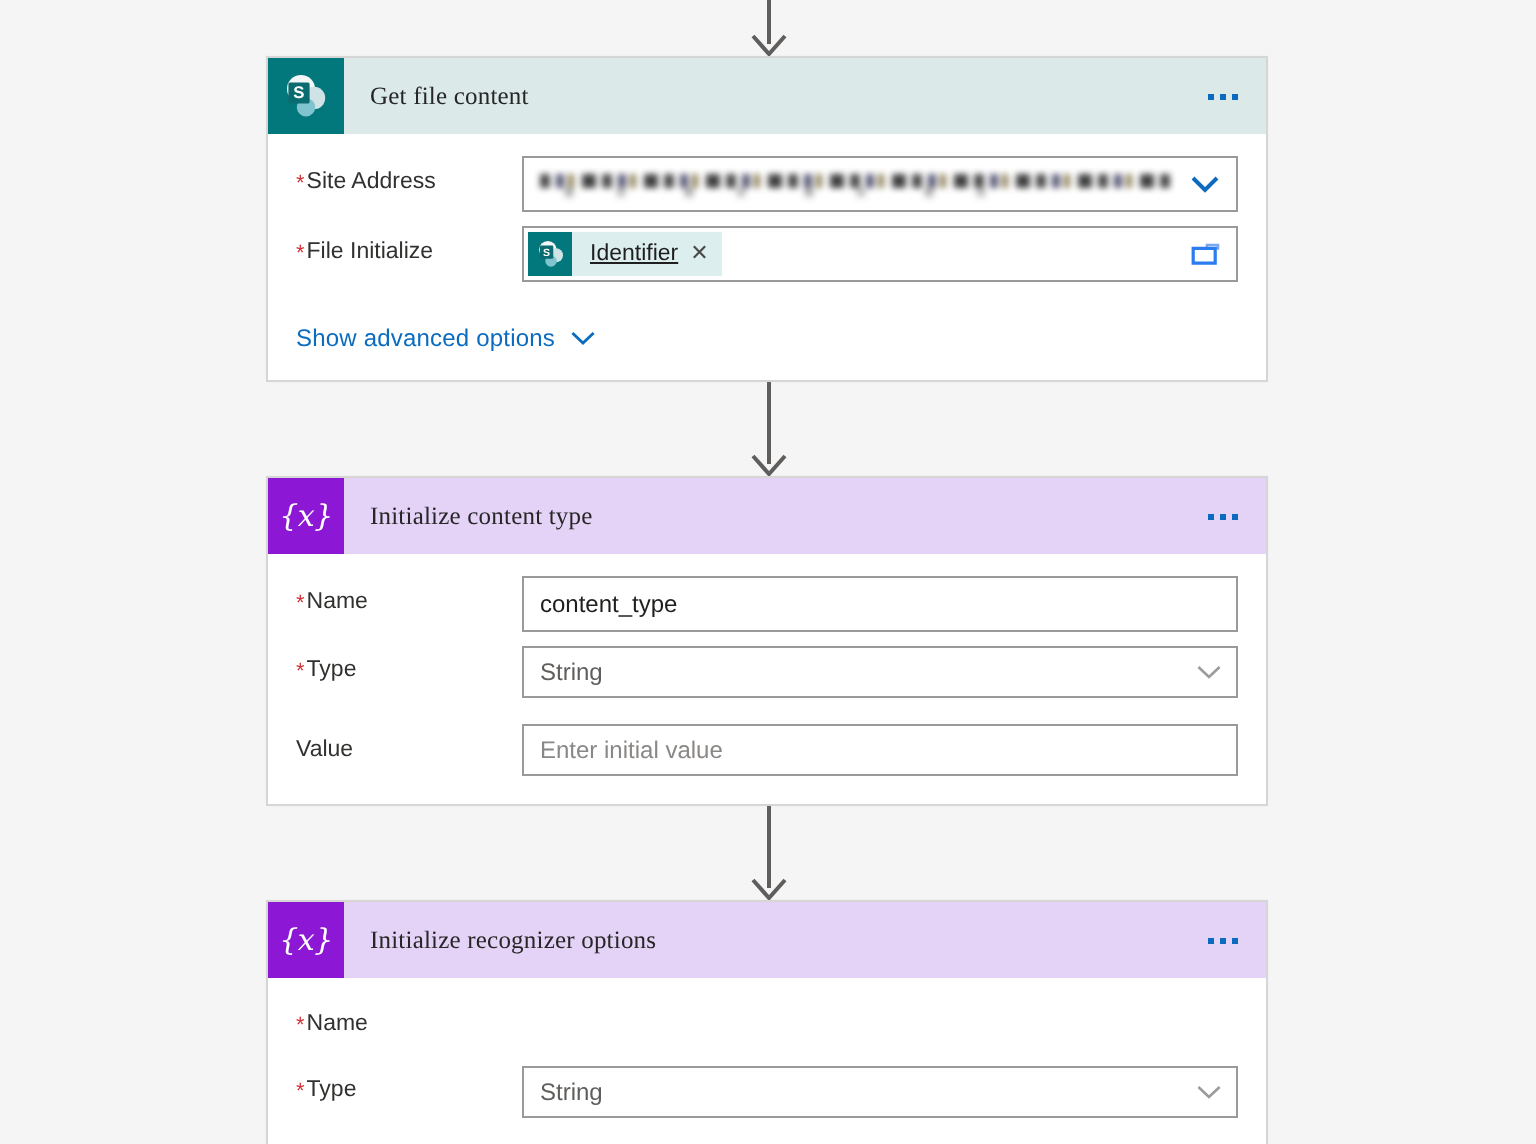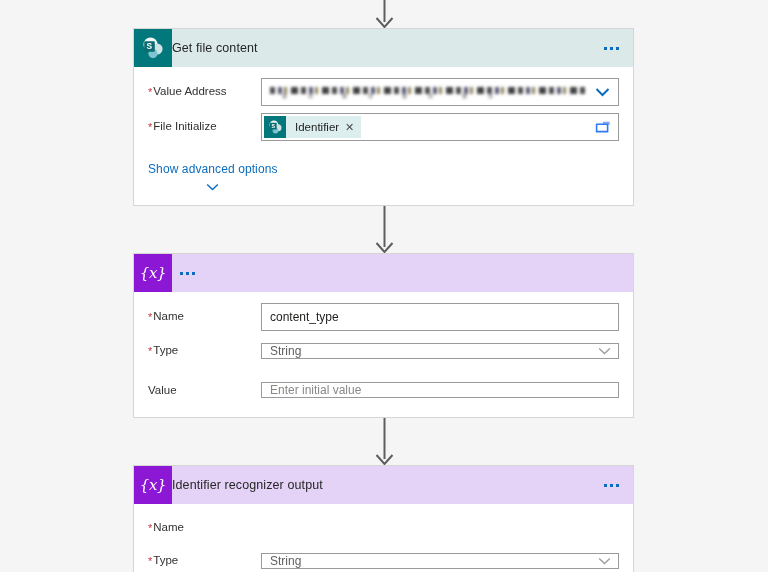--- a/index.html
+++ b/index.html
@@ -72,23 +72,25 @@
     color: #ffffff;
     font-family: "DejaVu Serif", serif;
     font-style: italic;
     font-size: 15px;
     line-height: 1;
     letter-spacing: -0.3px;
   }
 
   .card-title {
     flex: 1 1 auto;
+    padding-left: 13px;
     font-size: 12.5px;
     color: #262626;
     letter-spacing: 0.1px;
+    font-family: Liberation Serif, serif;
   }
 
   .card-menu {
     flex: 0 0 auto;
     padding: 0 14px 0 8px;
     display: flex;
     align-items: center;
     gap: 3px;
     cursor: pointer;
   }
@@ -129,21 +131,21 @@
     line-height: 14px;
   }
 
   .field-control {
     flex: 1 1 auto;
     position: relative;
   }
 
   .text-input {
     width: 100%;
-    height: 16px;
+    height: 26px;
     box-sizing: border-box;
     border: 1px solid #9a9a9a;
     background: #ffffff;
     font-family: "Liberation Sans", sans-serif;
     font-size: 12px;
     color: #201f1e;
     padding: 0 26px 0 8px;
     outline: none;
     border-radius: 0;
   }
@@ -235,20 +237,21 @@
     background: #03787c;
     display: flex;
     align-items: center;
     justify-content: center;
   }
   .token-label {
     font-size: 11.5px;
     color: #1f1f1f;
     padding: 0 6px 0 9px;
     white-space: nowrap;
+    text-decoration: underline;
   }
   .token-x {
     font-size: 11px;
     color: #4a4a4a;
     cursor: pointer;
     line-height: 1;
   }
   .picker-btn {
     position: absolute;
     right: 7px;
@@ -258,21 +261,20 @@
     cursor: pointer;
   }
 
   
   .adv-row {
     margin-top: 14px;
     display: inline-flex;
     align-items: center;
     gap: 7px;
     cursor: pointer;
-    flex-direction: column;
   }
   .adv-link {
     color: #0b6cbf;
     font-size: 12px;
     letter-spacing: 0.1px;
   }
 </style>
 </head>
 <body>
 
@@ -302,21 +304,21 @@
           <i></i>
           <i></i>
           <i></i>
         </div>
       </div>
 
       <div class="card-body">
 
         <div class="form-row">
           <div class="field-label">
-            <span class="req">*</span><span>Value Address</span>
+            <span class="req">*</span><span>Site Address</span>
           </div>
           <div class="field-control">
             <div class="redacted-box">
               <div class="redacted-blur"></div>
               <span class="chev">
                 <svg width="15" height="10" viewBox="0 0 15 10">
                   <path d="M1.5 2 L7.5 8 L13.5 2" fill="none" stroke="#0b6cbf" stroke-width="2"></path>
                 </svg>
               </span>
             </div>
@@ -369,20 +371,21 @@
         <line x1="251.5" y1="0" x2="251.5" y2="41" stroke="#605e5c" stroke-width="2"></line>
         <path d="M243.5 37 L251.5 46 L259.5 37" fill="none" stroke="#605e5c" stroke-width="2"></path>
       </svg>
     </div>
 
     <div class="card">
       <div class="card-header purple">
         <div class="card-icon variable">
           <span class="varglyph">{x}</span>
         </div>
+        <div class="card-title">Initialize content type</div>
         <div class="card-menu">
           <i></i>
           <i></i>
           <i></i>
         </div>
       </div>
       <div class="card-body">
 
         <div class="form-row">
           <div class="field-label">
@@ -422,21 +425,21 @@
         <line x1="251.5" y1="0" x2="251.5" y2="41" stroke="#605e5c" stroke-width="2"></line>
         <path d="M243.5 37 L251.5 46 L259.5 37" fill="none" stroke="#605e5c" stroke-width="2"></path>
       </svg>
     </div>
 
     <div class="card">
       <div class="card-header purple">
         <div class="card-icon variable">
           <span class="varglyph">{x}</span>
         </div>
-        <div class="card-title">Identifier recognizer output</div>
+        <div class="card-title">Initialize recognizer options</div>
         <div class="card-menu">
           <i></i>
           <i></i>
           <i></i>
         </div>
       </div>
       <div class="card-body">
 
         <div class="form-row">
           <div class="field-label">

